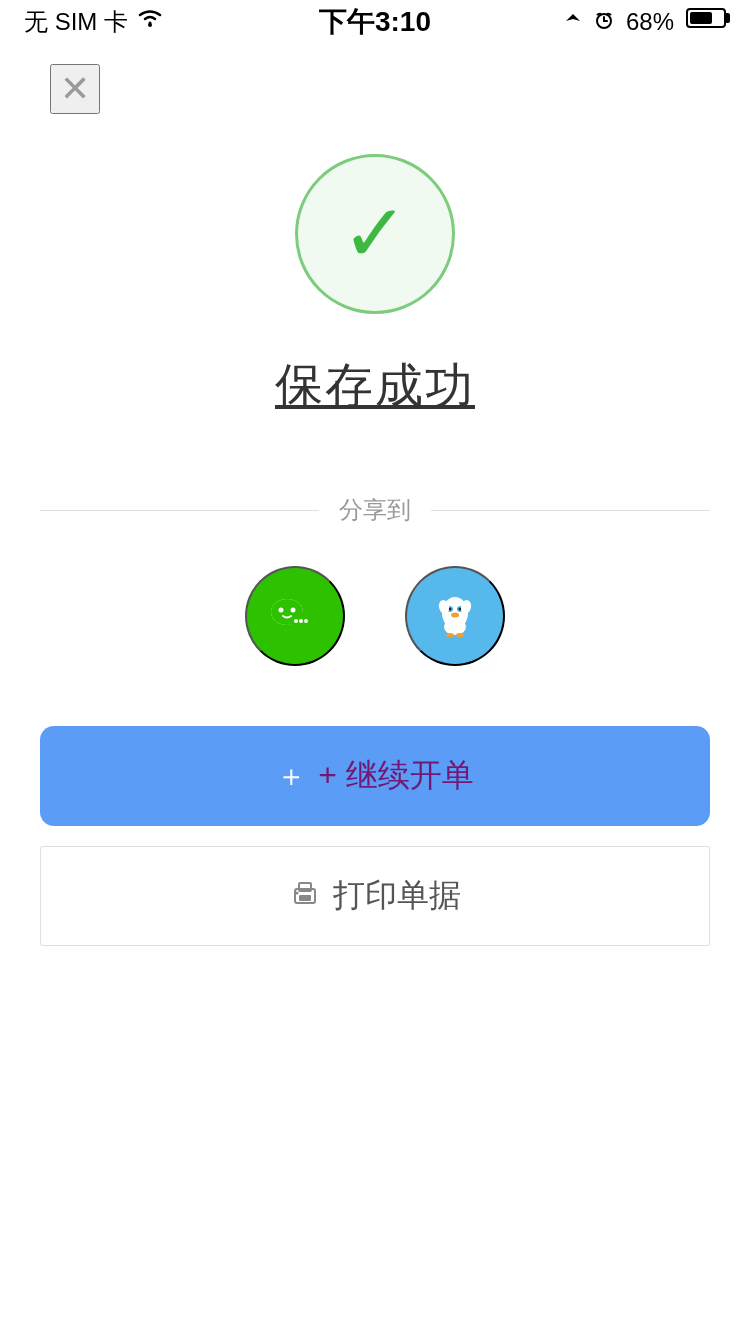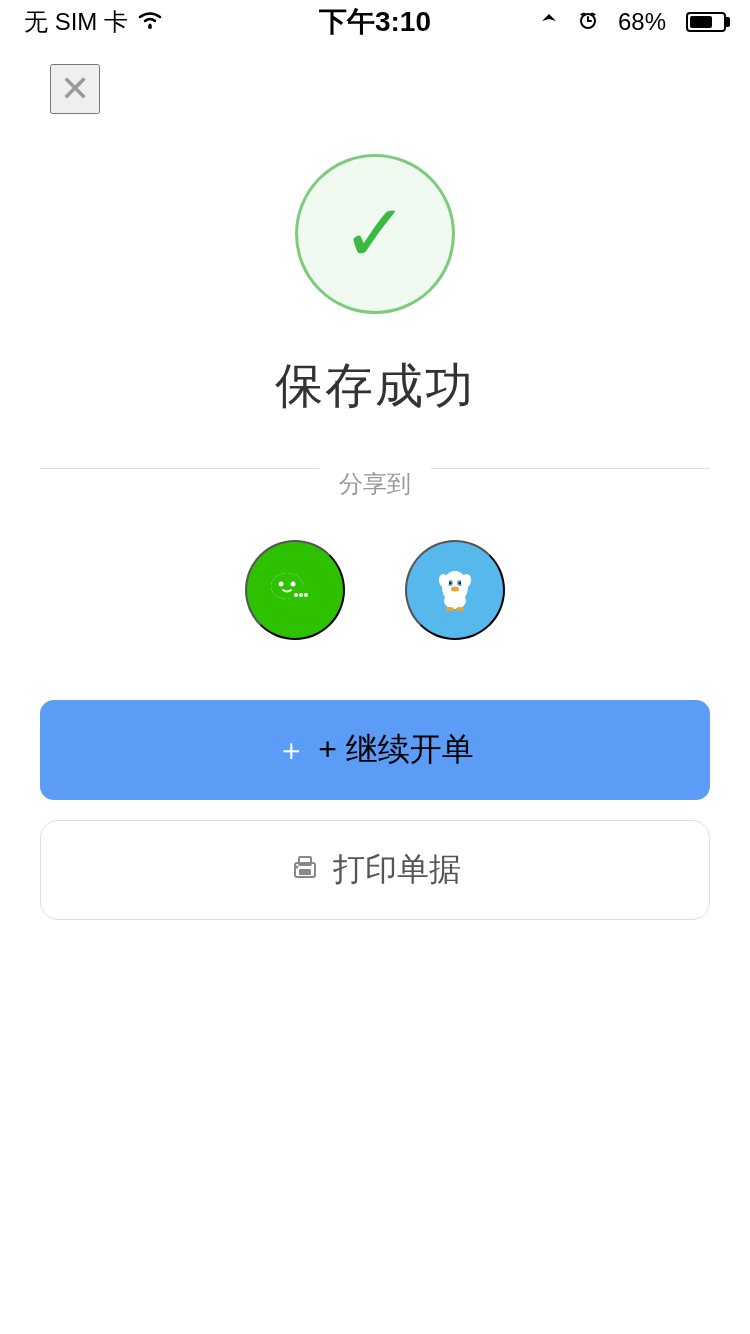--- a/index.html
+++ b/index.html
@@ -20,40 +20,40 @@
       height: 44px;
       display: flex;
       align-items: center;
       justify-content: space-between;
       padding: 0 24px;
       background: #ffffff;
     }
 
     .status-left {
       display: flex;
-      align-items: center;
+      align-items: flex-start;
       gap: 8px;
       font-size: 24px;
       font-weight: 500;
       color: #000;
     }
 
     .status-center {
       font-size: 28px;
       font-weight: 600;
       color: #000;
       position: absolute;
       left: 50%;
       transform: translateX(-50%);
     }
 
     .status-right {
       display: flex;
-      align-items: center;
-      gap: 20px;
+      align-items: flex-start;
+      gap: 12px;
       font-size: 24px;
       color: #000;
     }
 
     .battery-icon {
       width: 40px;
       height: 20px;
       border: 2px solid #000;
       border-radius: 4px;
       position: relative;
@@ -129,27 +129,29 @@
       line-height: 1;
     }
 
     
     .success-title {
       font-size: 48px;
       color: #333;
       font-weight: 400;
       margin-top: 40px;
       letter-spacing: 2px;
+      text-decoration: underline;
     }
 
     
     .share-divider {
       width: 100%;
       display: flex;
-      margin-top: 50px;
+      align-items: center;
+      margin-top: 76px;
       gap: 20px;
     }
 
     .divider-line {
       flex: 1;
       height: 1px;
       background: #e0e0e0;
     }
 
     .divider-text {
@@ -205,21 +207,21 @@
       cursor: pointer;
       font-size: 32px;
       color: #fff;
     }
 
     .btn-secondary {
       width: 100%;
       height: 100px;
       background: #fff;
       border: 1px solid #e0e0e0;
-      border-radius: 18px;
+      border-radius: 2px;
       display: flex;
       align-items: center;
       justify-content: center;
       gap: 12px;
       cursor: pointer;
       font-size: 32px;
       color: #555;
     }
 
     .btn-icon {
@@ -331,21 +333,21 @@
         <ellipse cx="26" cy="50" rx="4" ry="2" fill="#f0a030"></ellipse>
         <ellipse cx="36" cy="50" rx="4" ry="2" fill="#f0a030"></ellipse>
       </svg>
     </button>
   </div>
 
   <div class="buttons-section">
 
     <button class="btn-primary">
       <span class="btn-icon">＋</span>
-      <span style="font-size:32px; color:#000000;">+ 继续开单</span>
+      <span style="font-size:32px; color:#701a75;">+ 继续开单</span>
     </button>
 
     <button class="btn-secondary">
       <span class="btn-icon">
         <svg width="32" height="32" viewBox="0 0 32 32" fill="none">
           <rect x="6" y="12" width="20" height="14" rx="2" stroke="#888" stroke-width="2"></rect>
           <rect x="10" y="6" width="12" height="8" rx="1" stroke="#888" stroke-width="2"></rect>
           <rect x="10" y="18" width="12" height="6" rx="1" fill="#888"></rect>
           <circle cx="8" cy="16" r="1.5" fill="#888"></circle>
         </svg>

